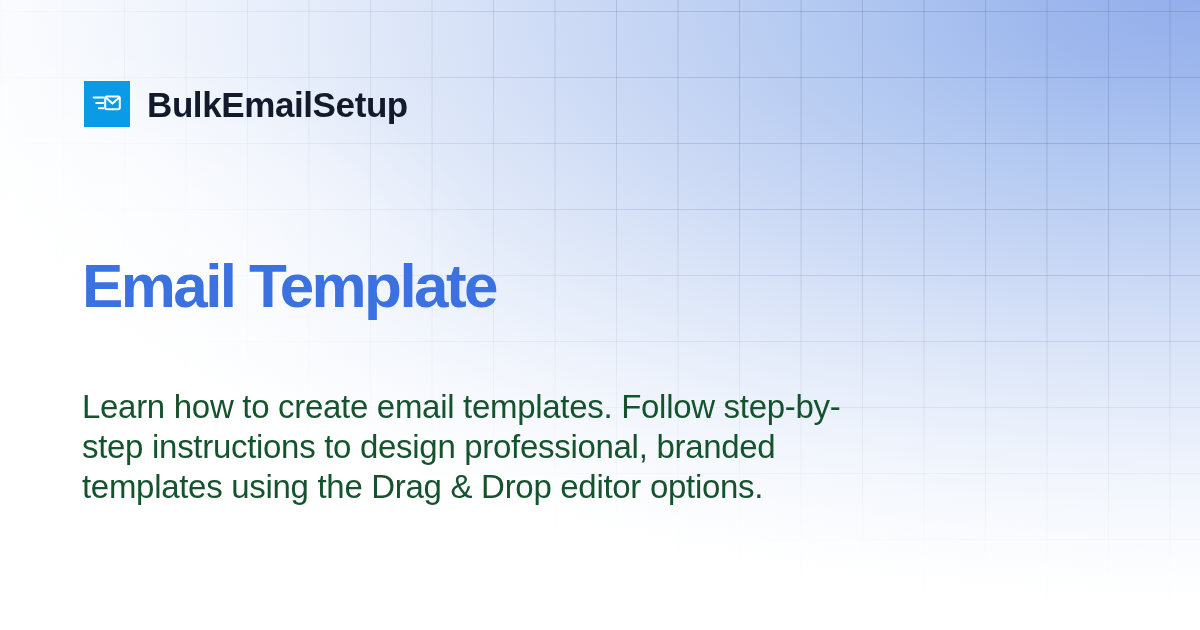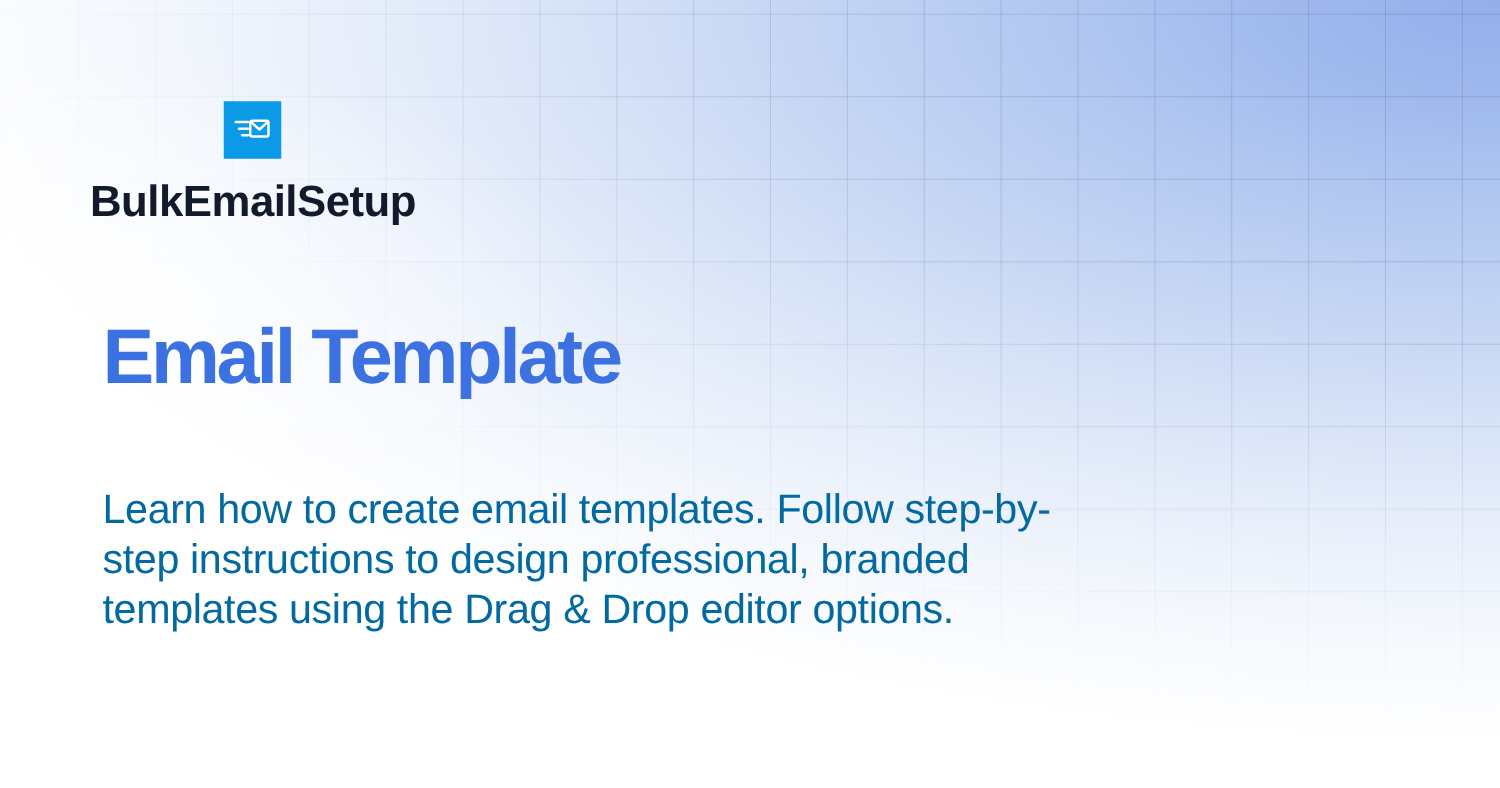--- a/index.html
+++ b/index.html
@@ -75,26 +75,25 @@
 
   
   .content {
     position: absolute;
     inset: 0;
     z-index: 3;
   }
 
   .brand {
     position: absolute;
-    left: 72px;
+    left: 84px;
     top: 81px;
     display: flex;
     align-items: center;
     gap: 17px;
-    flex-direction: column;
   }
 
   .brand-mark {
     width: 46px;
     height: 46px;
     background: #0b9ae5;
     display: flex;
     align-items: center;
     justify-content: center;
     flex: none;
@@ -127,21 +126,21 @@
   .description {
     position: absolute;
     left: 82px;
     top: 387px;
     margin: 0;
     width: 770px;
     font-size: 33px;
     font-weight: normal;
     line-height: 40px;
     letter-spacing: -0.3px;
-    color: #0369a1;
+    color: #14532d;
   }
 </style>
 </head>
 <body>
 
 <div class="banner">
 
   <div class="bg-gradient"></div>
   <div class="bg-grid"></div>
   <div class="bg-sheen"></div>

